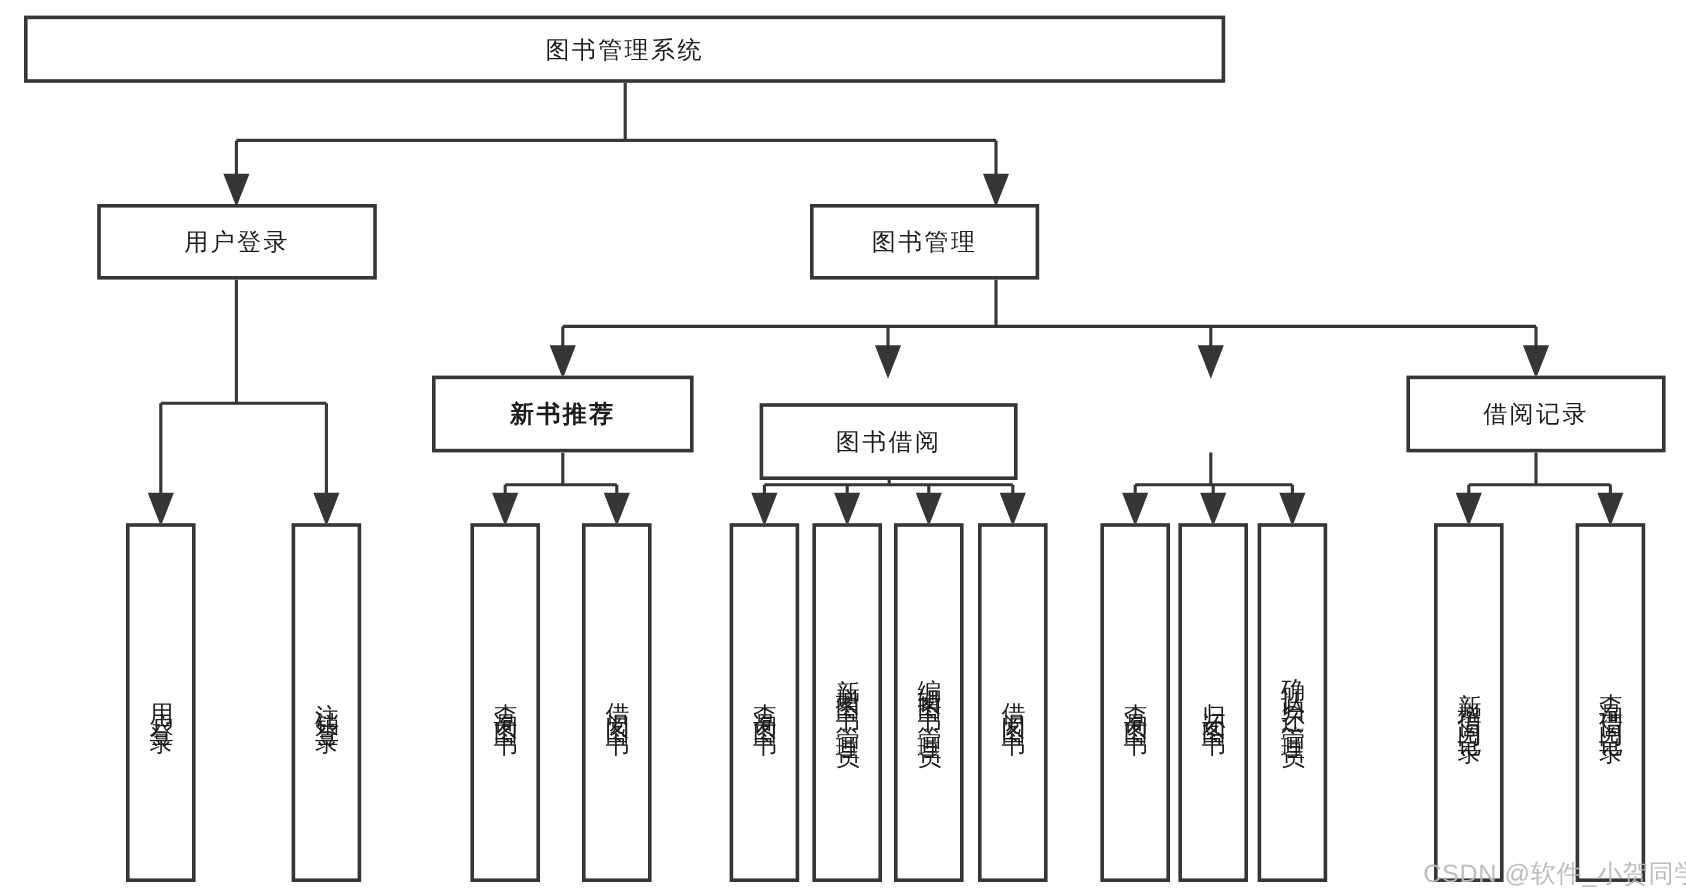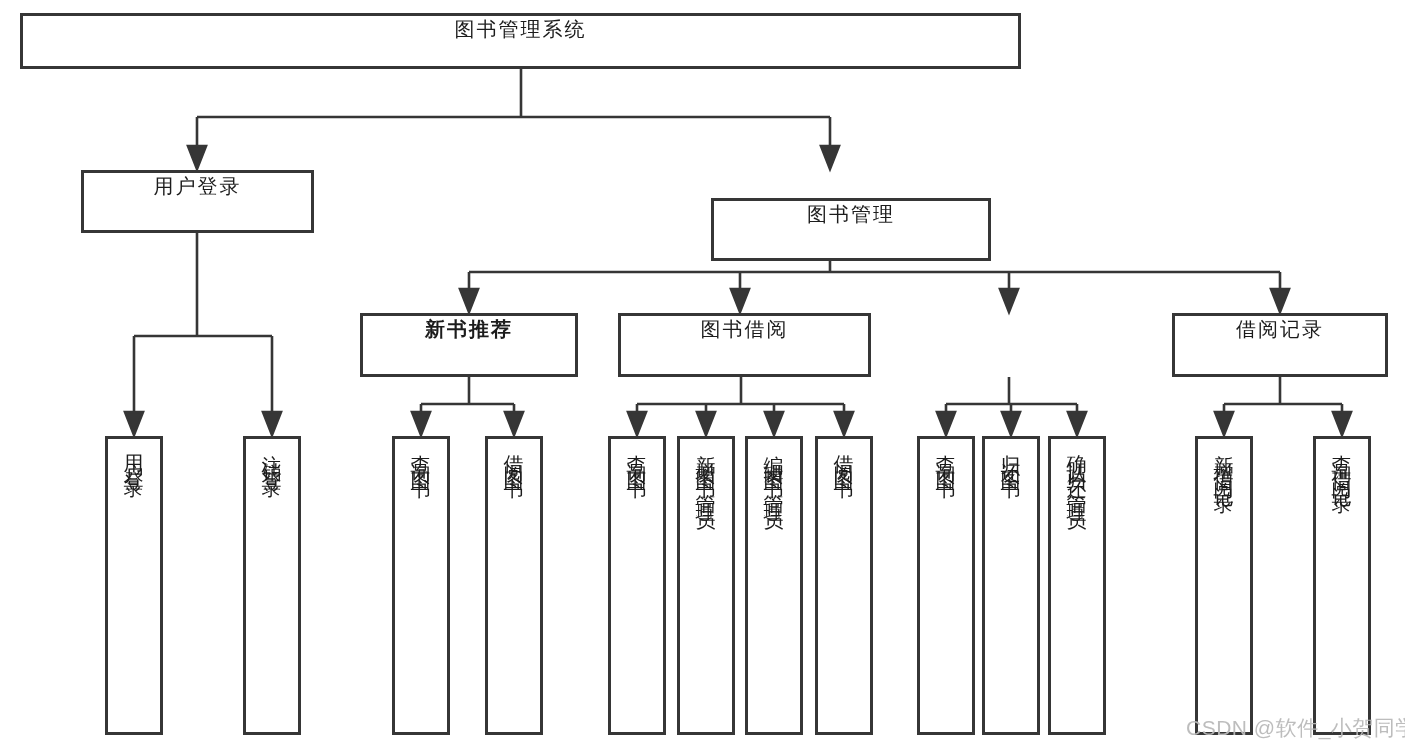--- a/index.html
+++ b/index.html
@@ -20,21 +20,21 @@
     left: 0;
     top: 0;
     z-index: 0;
   }
   .node {
     position: absolute;
     box-sizing: border-box;
     background: #ffffff;
     border: 3px solid #363636;
     display: flex;
-    align-items: flex-start;
+    align-items: center;
     justify-content: center;
     color: #1c1c1c;
     z-index: 1;
   }
   .node .h-label {
     font-size: 20px;
     letter-spacing: 2px;
     white-space: nowrap;
   }
   .leaf {
@@ -118,28 +118,28 @@
     </g>
   </svg>
 
   <div class="node" style="left:20px; top:13px; width:1001px; height:56px;">
     <span class="h-label">图书管理系统</span>
   </div>
 
   <div class="node lvl2" style="left:81px; width:233px;">
     <span class="h-label">用户登录</span>
   </div>
-  <div class="node lvl2" style="left:711px; width:280px;margin-top:28px;">
+  <div class="node lvl2" style="left:675px; width:191px;">
     <span class="h-label">图书管理</span>
   </div>
 
   <div class="node lvl3" style="left:360px; width:218px;font-weight:bold;">
     <span class="h-label">新书推荐</span>
   </div>
-  <div class="node lvl3" style="left:618px; width:253px;">
+  <div class="node lvl3" style="left:633px; width:215px;margin-top:23px;">
     <span class="h-label">图书借阅</span>
   </div>
   <div class="node lvl3" style="left:1172px; width:216px;">
     <span class="h-label">借阅记录</span>
   </div>
 
   <div class="node leaf" style="left:105px;">
     <span class="v-label">用户登录</span>
   </div>
   <div class="node leaf" style="left:243px;">

